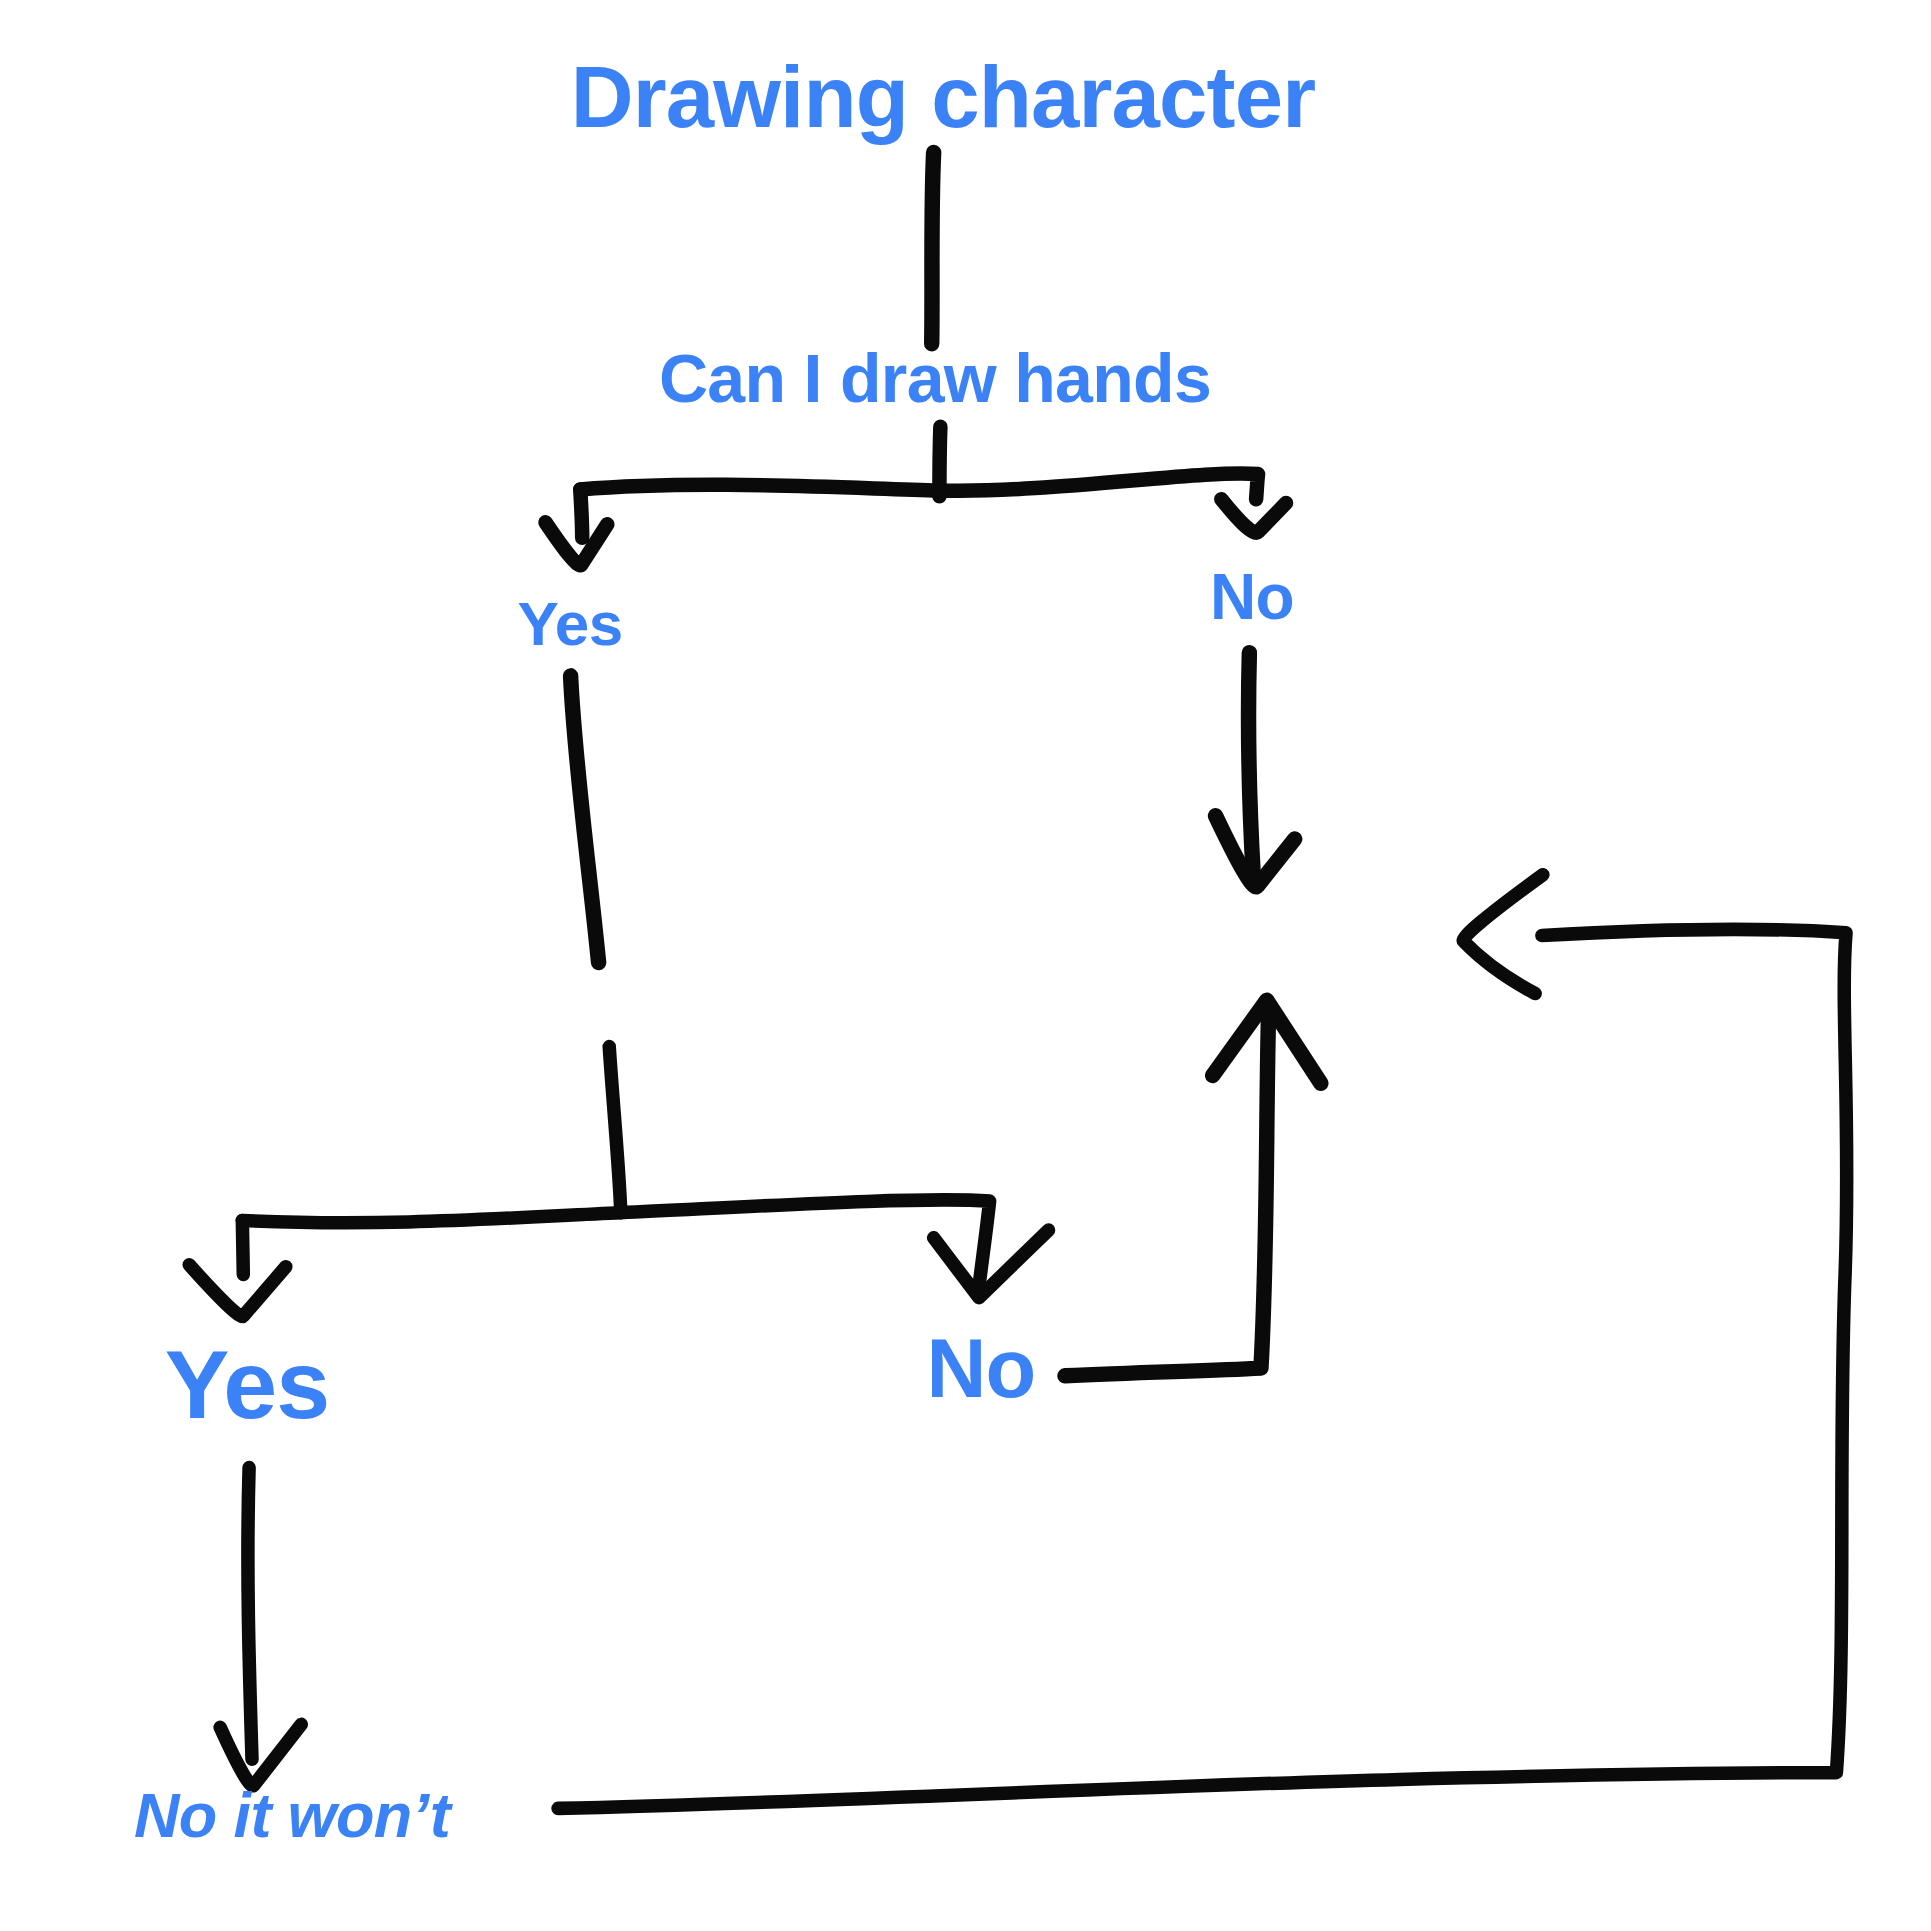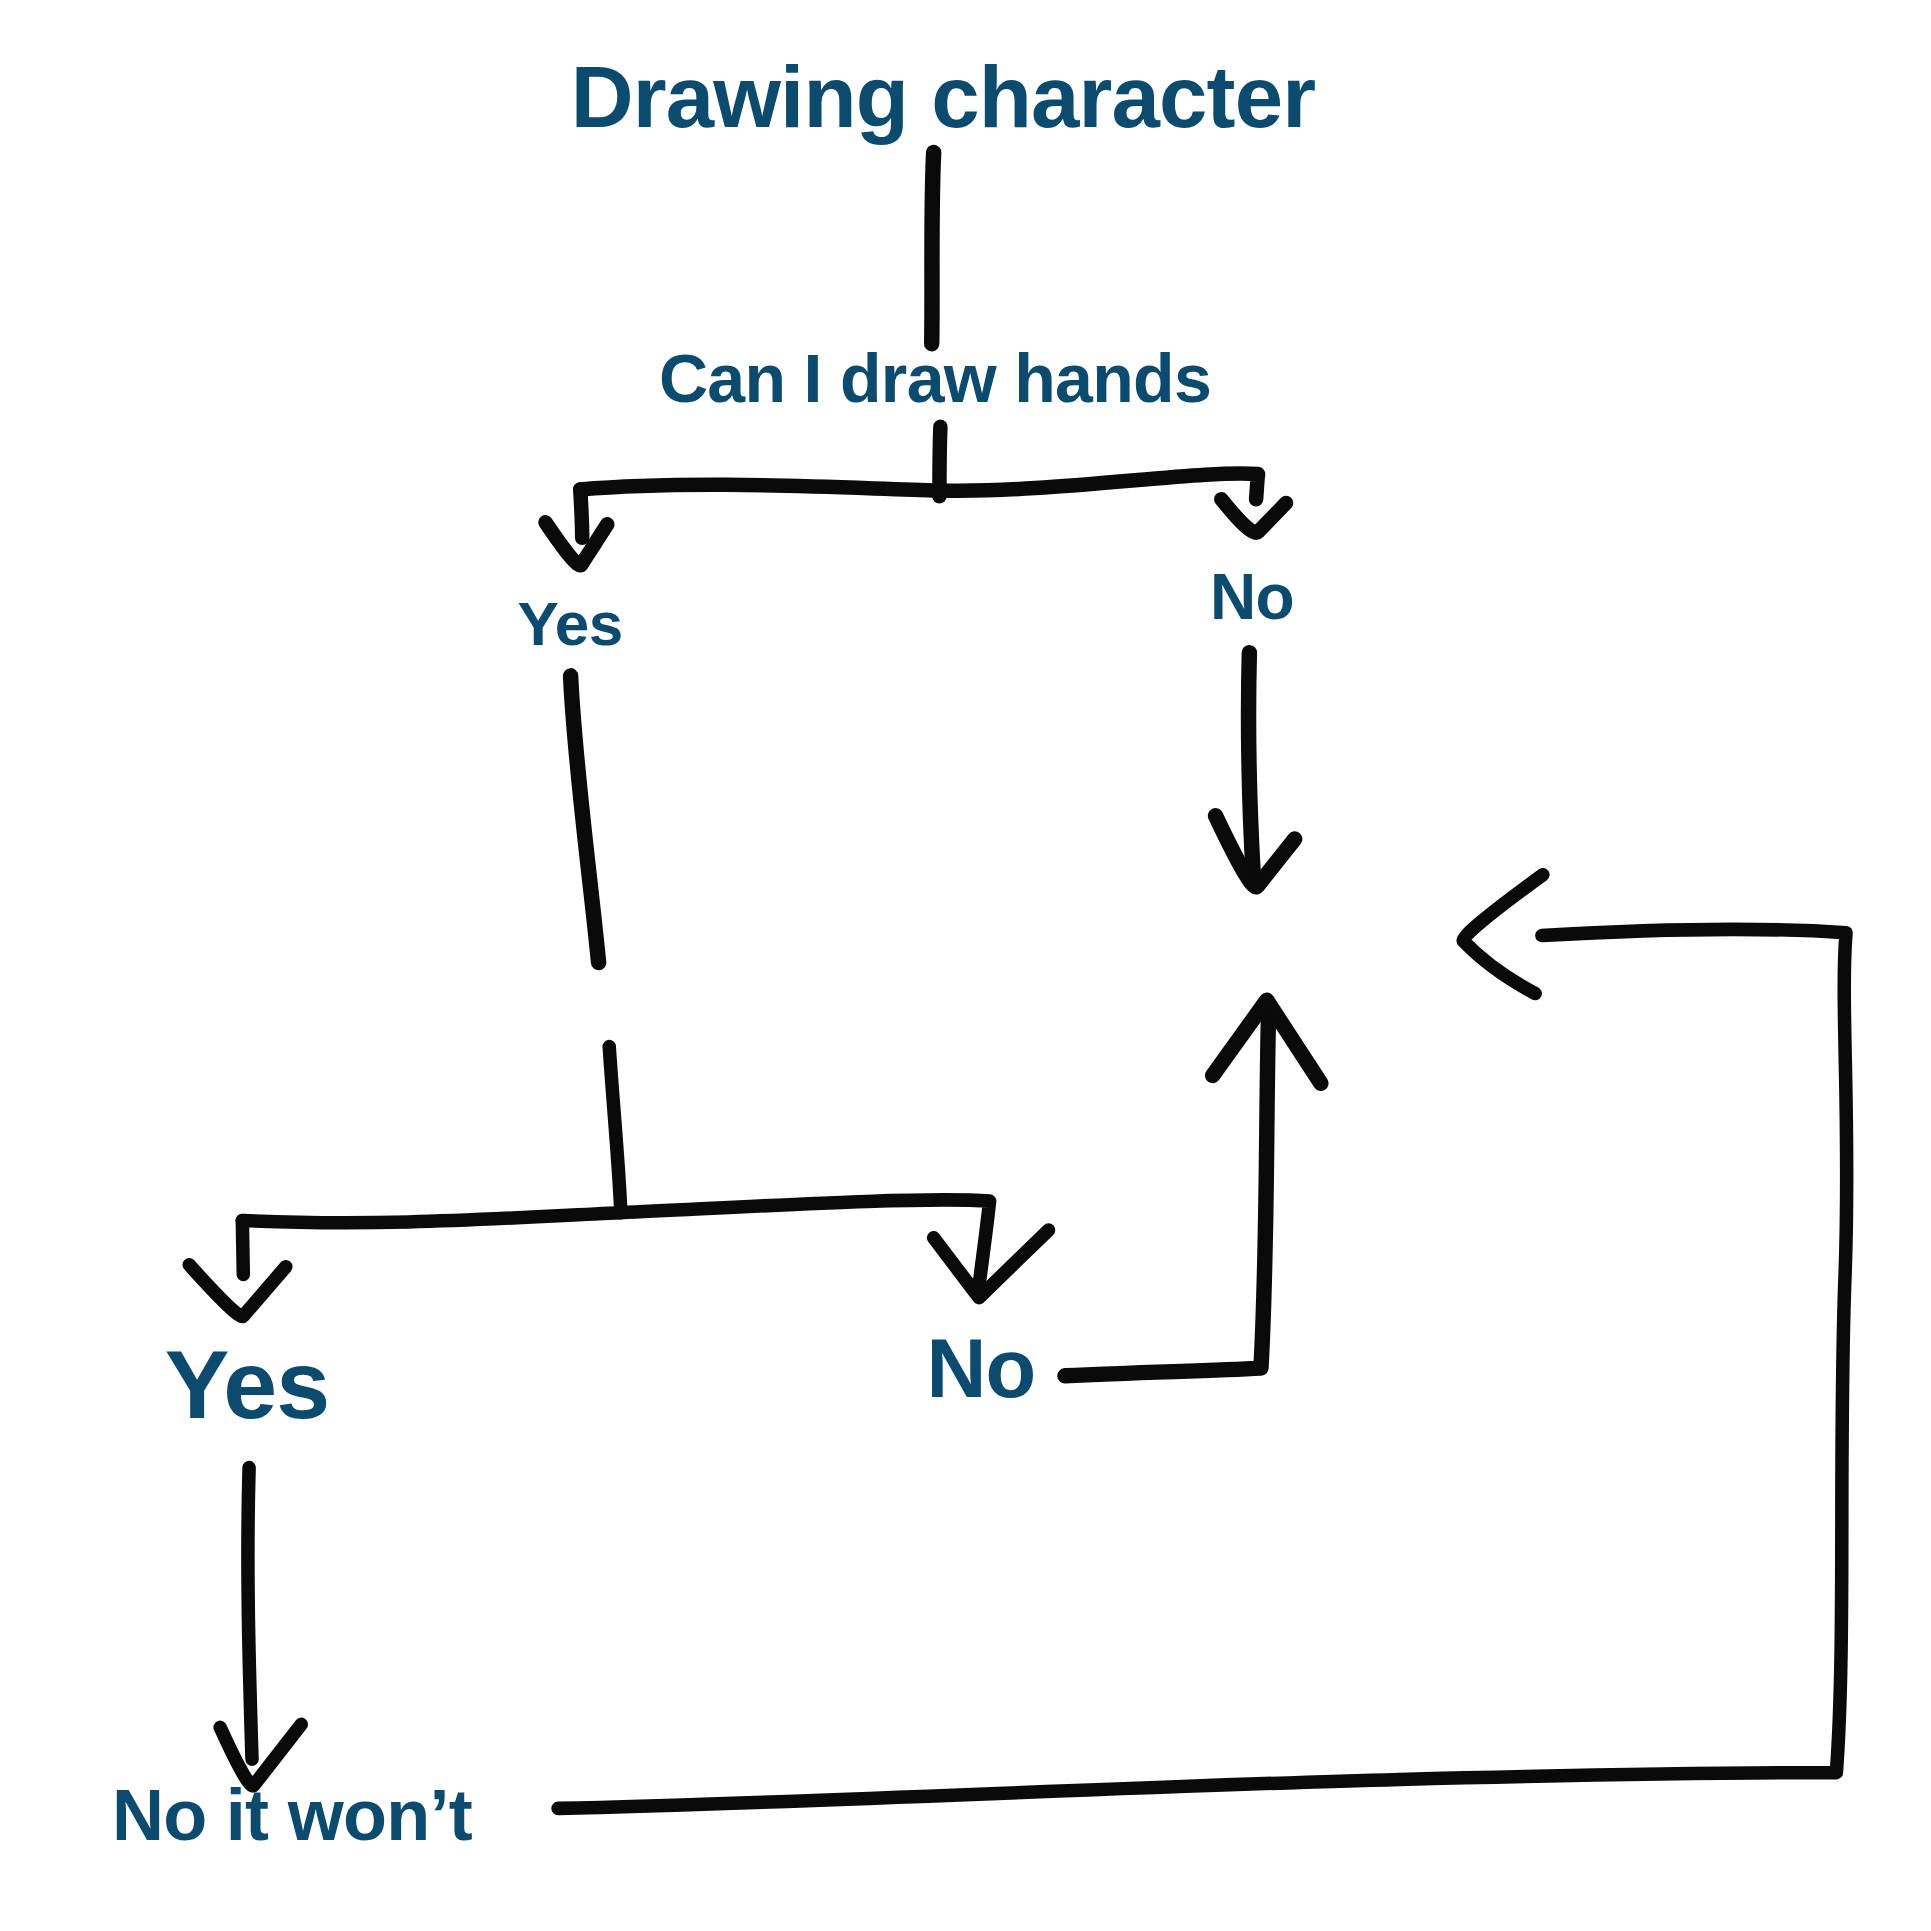--- a/index.html
+++ b/index.html
@@ -25,32 +25,32 @@
     fill: none;
     stroke: #0a0a0a;
     stroke-linecap: round;
     stroke-linejoin: round;
   }
   .node {
     position: absolute;
     transform: translate(-50%, -50%);
     white-space: nowrap;
     font-weight: 700;
-    color: #0c4a6e;
+    color: #3b82f6;
     letter-spacing: -0.01em;
   }
   .t-title    { left: 943px;  top: 97px;  font-size: 87px;  }
   .t-q1       { left: 935px;  top: 378px;  font-size: 68px;  }
   .t-yes1     { left: 570px;  top: 623px;  font-size: 62px;  }
   .t-q2       { left: 633px;  top: 998px; font-size: 56px;  }
   .t-no1      { left: 1252px; top: 597px;  font-size: 64px;  }
   .t-pockets  { left: 1271px; top: 944px;  font-size: 77px;  }
   .t-yes2     { left: 247px;  top: 1385px; font-size: 97px; }
   .t-no2      { left: 981px; top: 1369px; font-size: 83px;  }
-  .t-outcome  { left: 292px;  top: 1815px; font-size: 72px;  }
+  .t-outcome  { left: 292px;  top: 1815px; font-size: 63px; font-style: italic;  }
 </style>
 </head>
 <body>
 
 <div id="canvas">
 
   <svg id="strokes" viewBox="0 0 2000 2000" xmlns="http://www.w3.org/2000/svg">
 
     <path stroke-width="16" d="M967 158 C964 220 966 300 965 356"></path>
 

